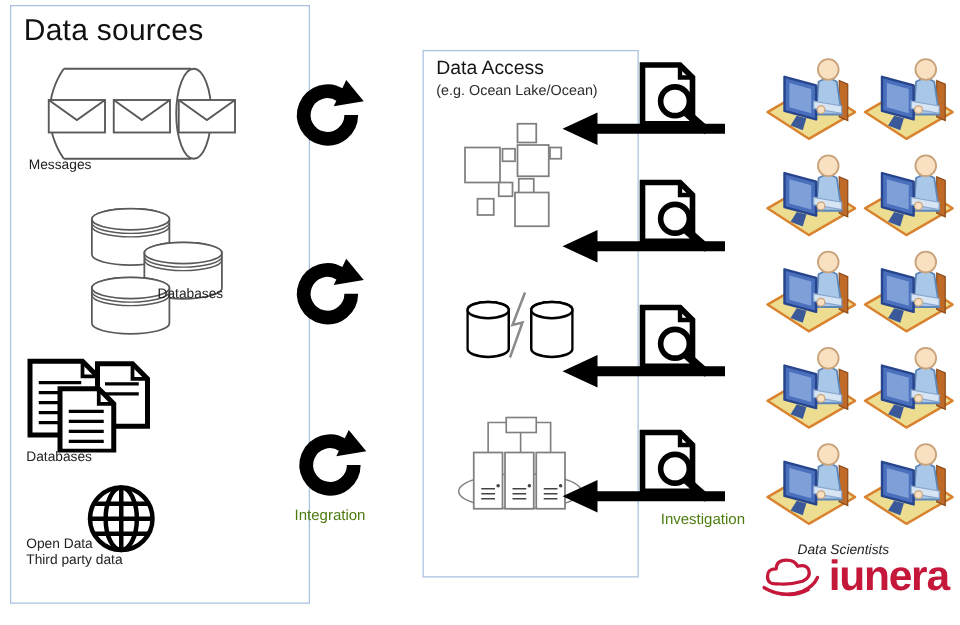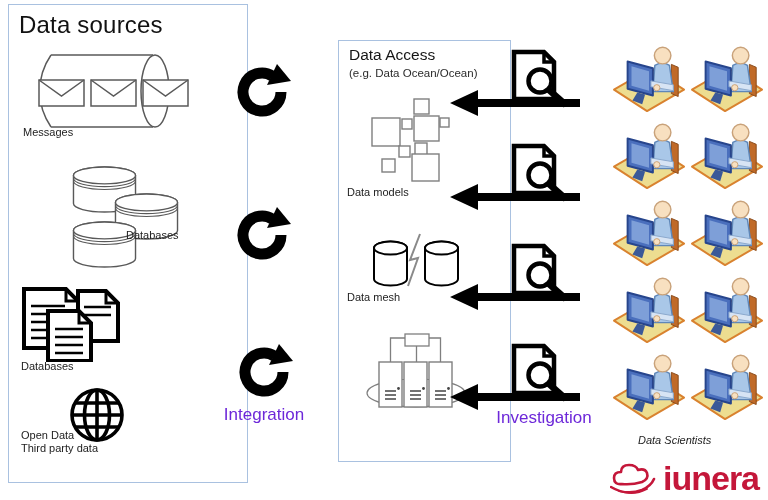--- a/index.html
+++ b/index.html
@@ -4,21 +4,21 @@
 <style>
   html,body{margin:0;padding:0;background:#fff;}
   #stage{position:relative;width:768px;height:500px;background:#fff;overflow:hidden;
          font-family:"Liberation Sans",sans-serif;color:#1f1f1f;}
   .panel{position:absolute;background:#fff;border:1.5px solid #a9c1e0;}
   .abs{position:absolute;}
   .lbl{position:absolute;font-size:11px;line-height:1.22;text-align:left;color:#222;}
   .big-title{position:absolute;font-size:24px;color:#111;letter-spacing:.2px;}
   .panel-title{position:absolute;font-size:15.5px;color:#161616;}
   .panel-sub{position:absolute;font-size:11.5px;color:#2c2c2c;}
-  .flow-lbl{position:absolute;font-size:17px;color:#6d28d9;text-align:center;}
+  .flow-lbl{position:absolute;font-size:12px;color:#4d7c0f;text-align:center;}
   .logo-wrap{position:absolute;display:flex;align-items:center;gap:7px;}
   .logo-text{font-size:34px;font-weight:bold;letter-spacing:-1px;color:#c4173a;line-height:1;}
   svg{display:block;}
 </style>
 </head>
 <body>
 
 <svg width="0" height="0" style="position:absolute" aria-hidden="true">
   <defs>
 
@@ -183,50 +183,48 @@
   <svg class="abs" style="left:234px;top:205px;" width="58" height="58">
       <use href="#sym-sync"></use>
     </svg>
   <svg class="abs" style="left:236px;top:342px;" width="58" height="58">
       <use href="#sym-sync"></use>
     </svg>
   <div class="flow-lbl" style="left:214px;top:405px;width:100px;">Integration</div>
 
   <div class="panel" style="left:312px;top:40px;width:171px;height:420px;margin-left:26px;">
     <div class="panel-title" style="left:10px;top:5px;">Data Access</div>
-    <div class="panel-sub" style="left:10px;top:26px;">(e.g. Data Ocean/Ocean)</div>
+    <div class="panel-sub" style="left:10px;top:26px;">(e.g. Ocean Lake/Ocean)</div>
 
     <svg class="abs" style="left:31px;top:55px;" width="82" height="90">
         <use href="#sym-models"></use>
       </svg>
-    <div class="lbl" style="left:8px;top:145px;width:155px;">Data models</div>
 
     <svg class="abs" style="left:34px;top:192px;" width="86" height="56">
         <use href="#sym-mesh"></use>
       </svg>
-    <div class="lbl" style="left:8px;top:250px;width:155px;">Data mesh</div>
 
     <svg class="abs" style="left:26px;top:291px;" width="104" height="78">
         <use href="#sym-catalog"></use>
       </svg>
   </div>
 
   <svg class="abs" style="left:448px;top:49px;" width="134" height="68">
       <use href="#sym-investigate"></use>
     </svg>
   <svg class="abs" style="left:448px;top:143px;" width="134" height="68">
       <use href="#sym-investigate"></use>
     </svg>
   <svg class="abs" style="left:448px;top:243px;" width="134" height="68">
       <use href="#sym-investigate"></use>
     </svg>
   <svg class="abs" style="left:448px;top:343px;" width="134" height="68">
       <use href="#sym-investigate"></use>
     </svg>
-  <div class="flow-lbl" style="left:492px;top:408px;width:104px;">Investigation</div>
+  <div class="flow-lbl" style="left:492px;top:408px;width:104px;text-align:right;">Investigation</div>
 
   <svg class="abs" style="left:612px;top:42px;" width="74" height="72">
       <use href="#sym-scientist"></use>
     </svg>
   <svg class="abs" style="left:690px;top:42px;" width="74" height="72">
       <use href="#sym-scientist"></use>
     </svg>
   <svg class="abs" style="left:612px;top:119px;" width="74" height="72">
       <use href="#sym-scientist"></use>
     </svg>
@@ -246,20 +244,20 @@
       <use href="#sym-scientist"></use>
     </svg>
   <svg class="abs" style="left:612px;top:350px;" width="74" height="72">
       <use href="#sym-scientist"></use>
     </svg>
   <svg class="abs" style="left:690px;top:350px;" width="74" height="72">
       <use href="#sym-scientist"></use>
     </svg>
   <div class="lbl" style="left:638px;top:434px;width:124px;font-style:italic;">Data Scientists</div>
 
-  <div class="logo-wrap" style="left:610px;top:460px;">
+  <div class="logo-wrap" style="left:610px;top:443px;">
     <svg width="46" height="36">
         <use href="#sym-cloud"></use>
       </svg>
     <span class="logo-text">iunera</span>
   </div>
 
 </div>
 
 </body></html>

